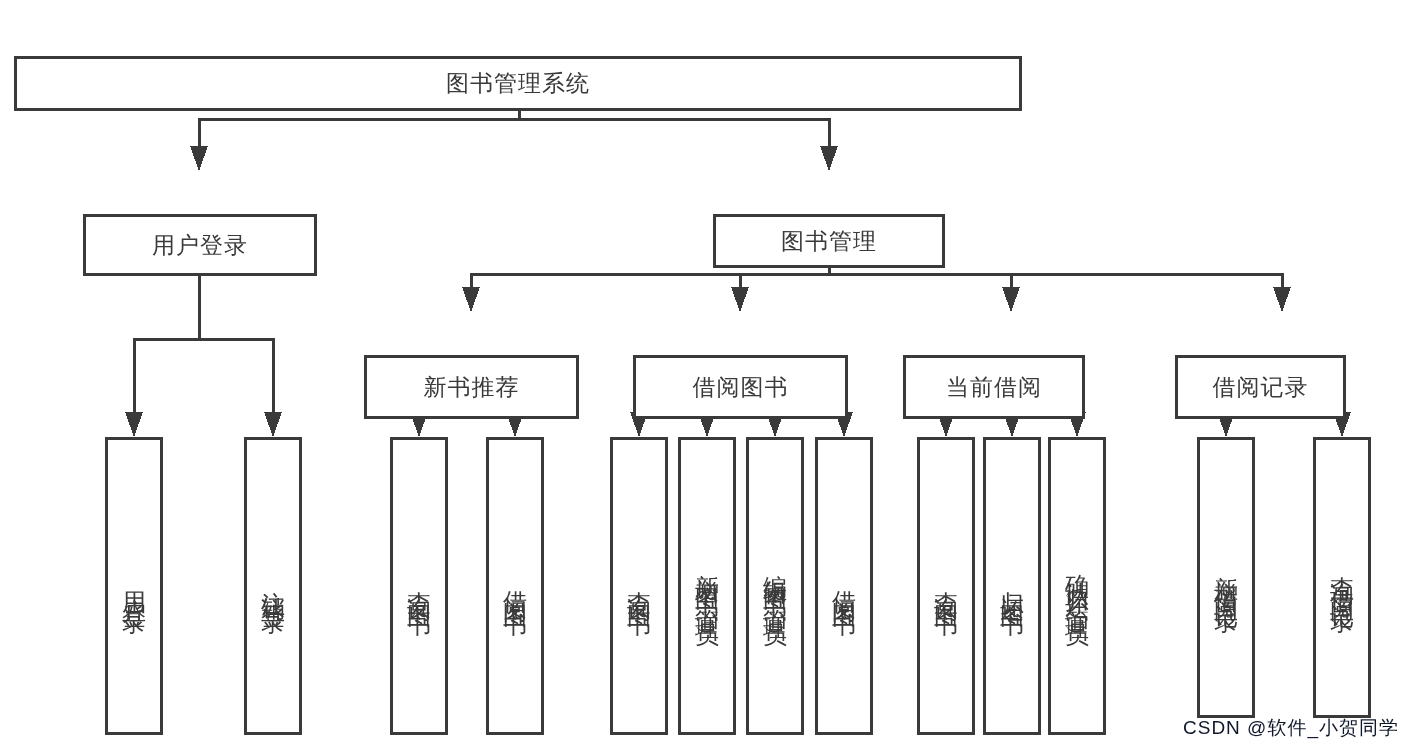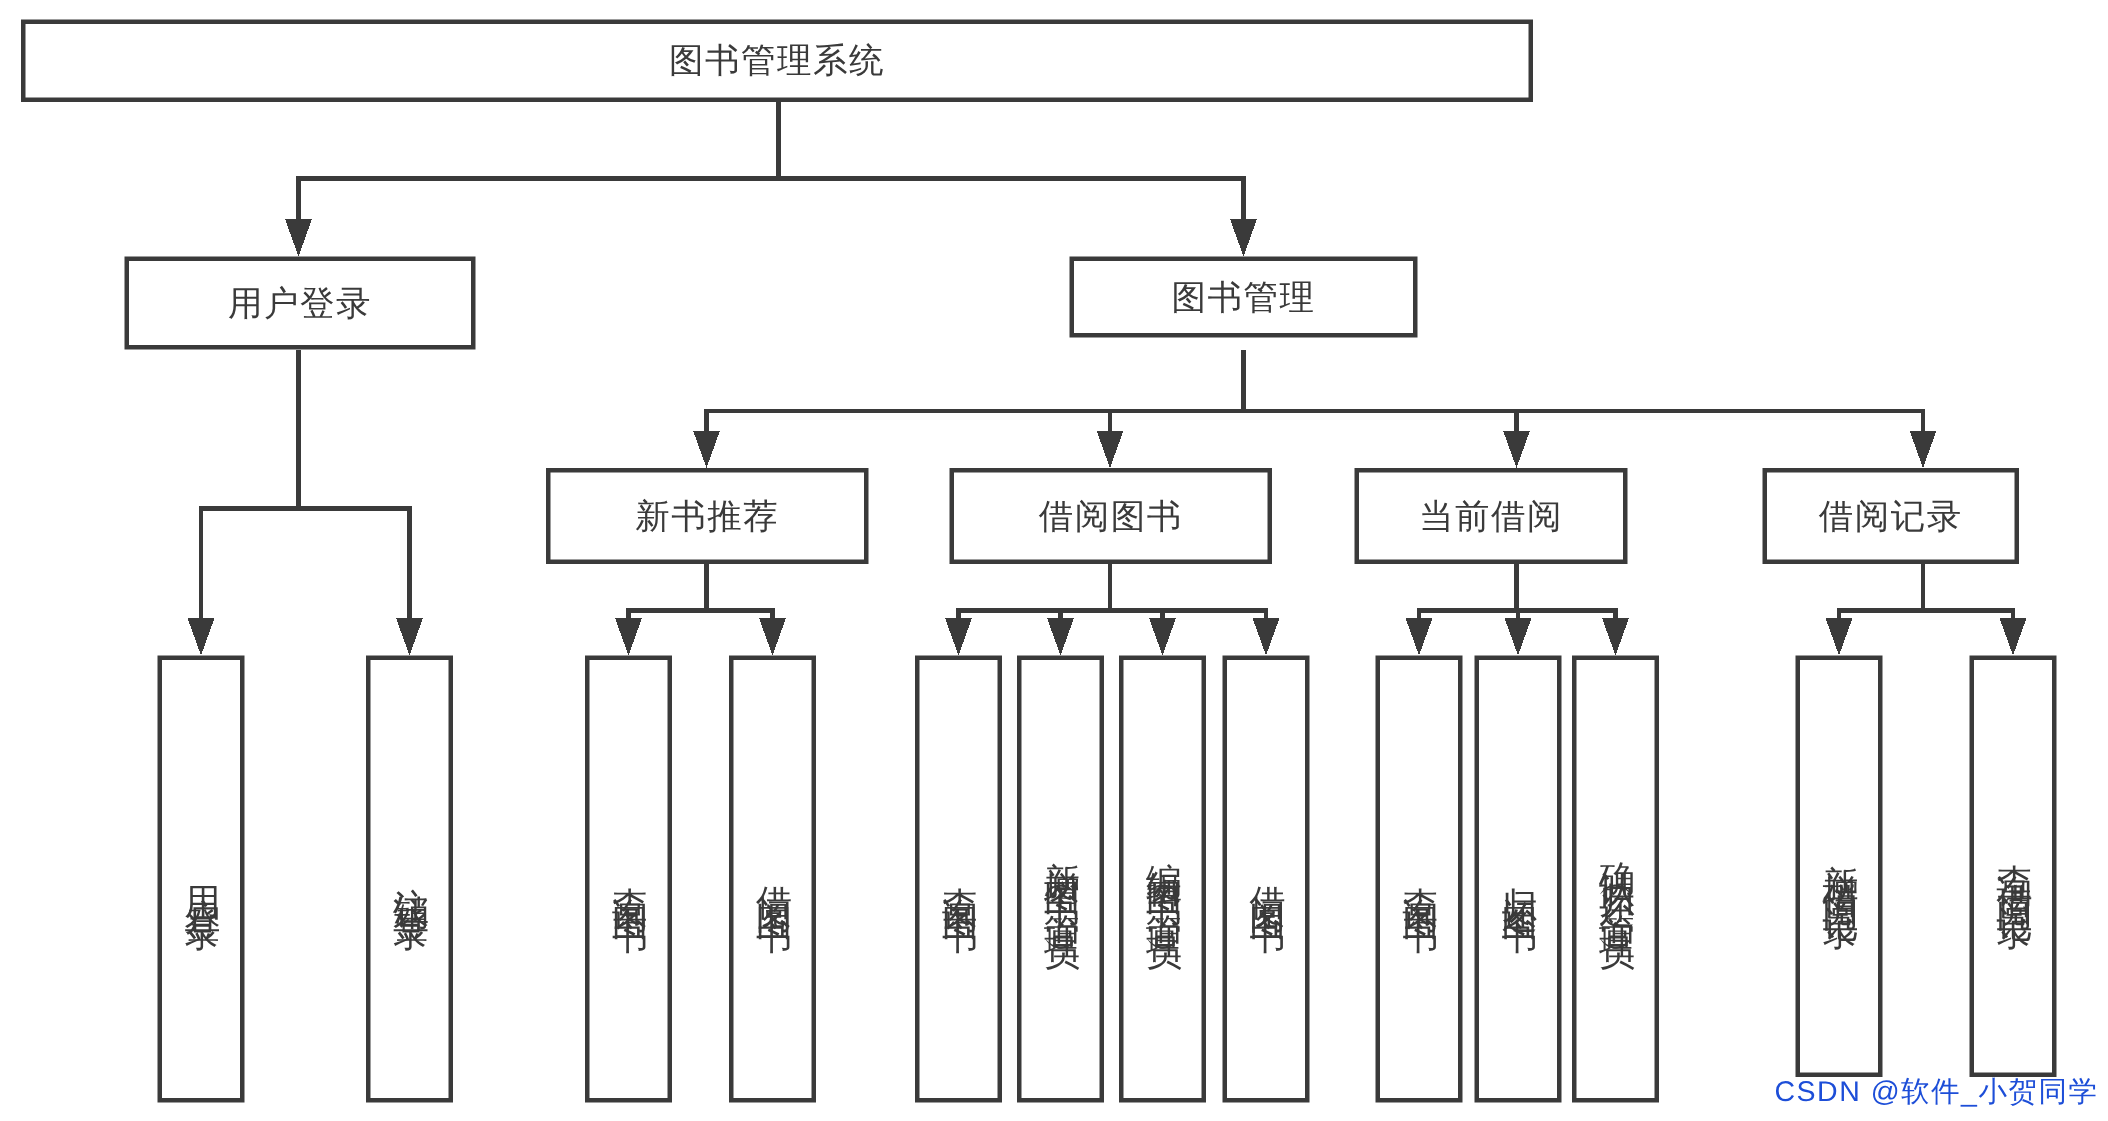--- a/index.html
+++ b/index.html
@@ -17,20 +17,21 @@
     width: 1405px; height: 747px;
   }
   .hbox {
     position: absolute;
     background: #ffffff;
     border: 3px solid #3a3a3a;
     display: flex;
     align-items: center;
     justify-content: center;
     box-sizing: border-box;
+    margin-top: 43px;
   }
   .hbox span {
     font-size: 23px;
     color: #3a3a3a;
     letter-spacing: 1px;
     white-space: nowrap;
   }
   .vbox {
     position: absolute;
     background: #ffffff;
@@ -48,21 +49,21 @@
     color: #3a3a3a;
     letter-spacing: 7px;
     line-height: 1;
     white-space: nowrap;
   }
   .watermark {
     position: absolute;
     left: 1183px;
     top: 715px;
     font-size: 19px;
-    color: #1d4ed8;
+    color: #0f172a;
     white-space: nowrap;
     letter-spacing: 1px;
   }
 </style>
 </head>
 <body>
 
 <div class="canvas">
 
   <svg class="wires" viewBox="0 0 1405 747" shape-rendering="crispEdges">

